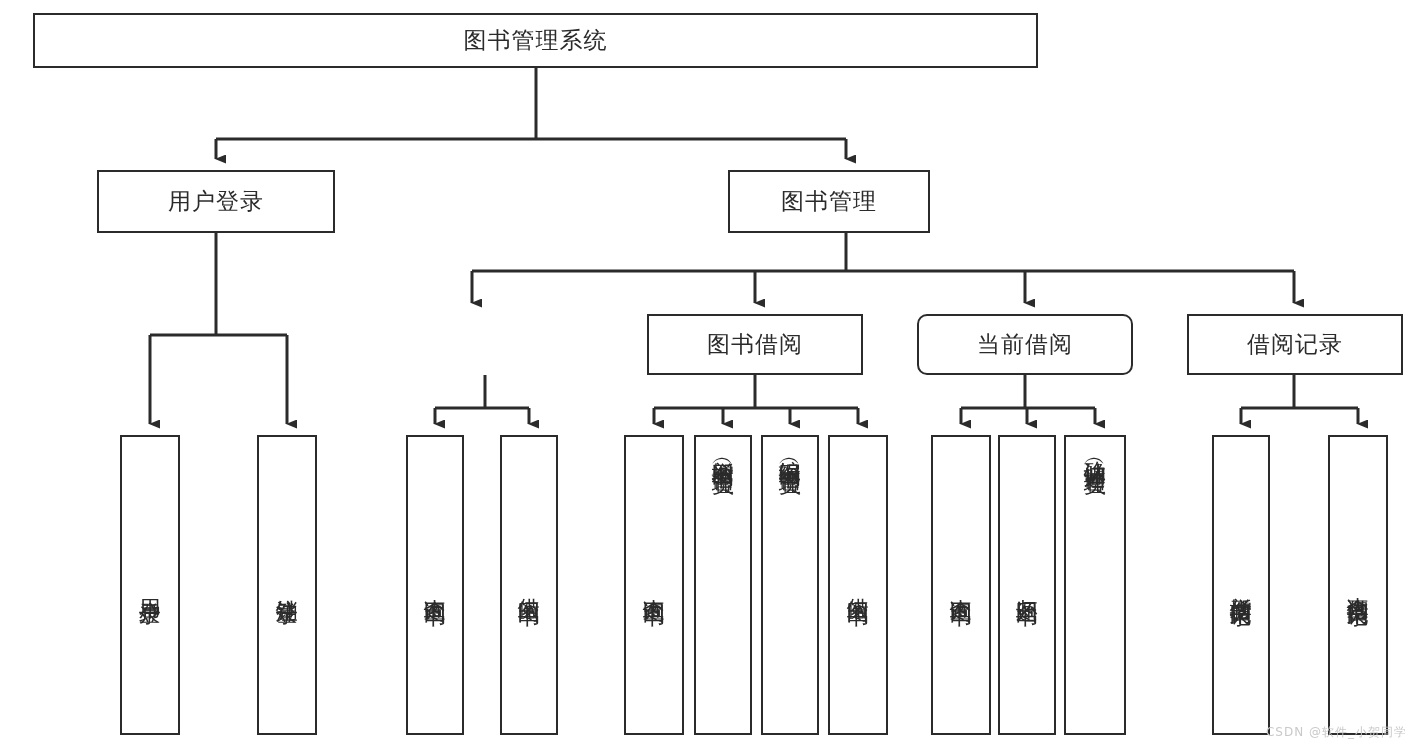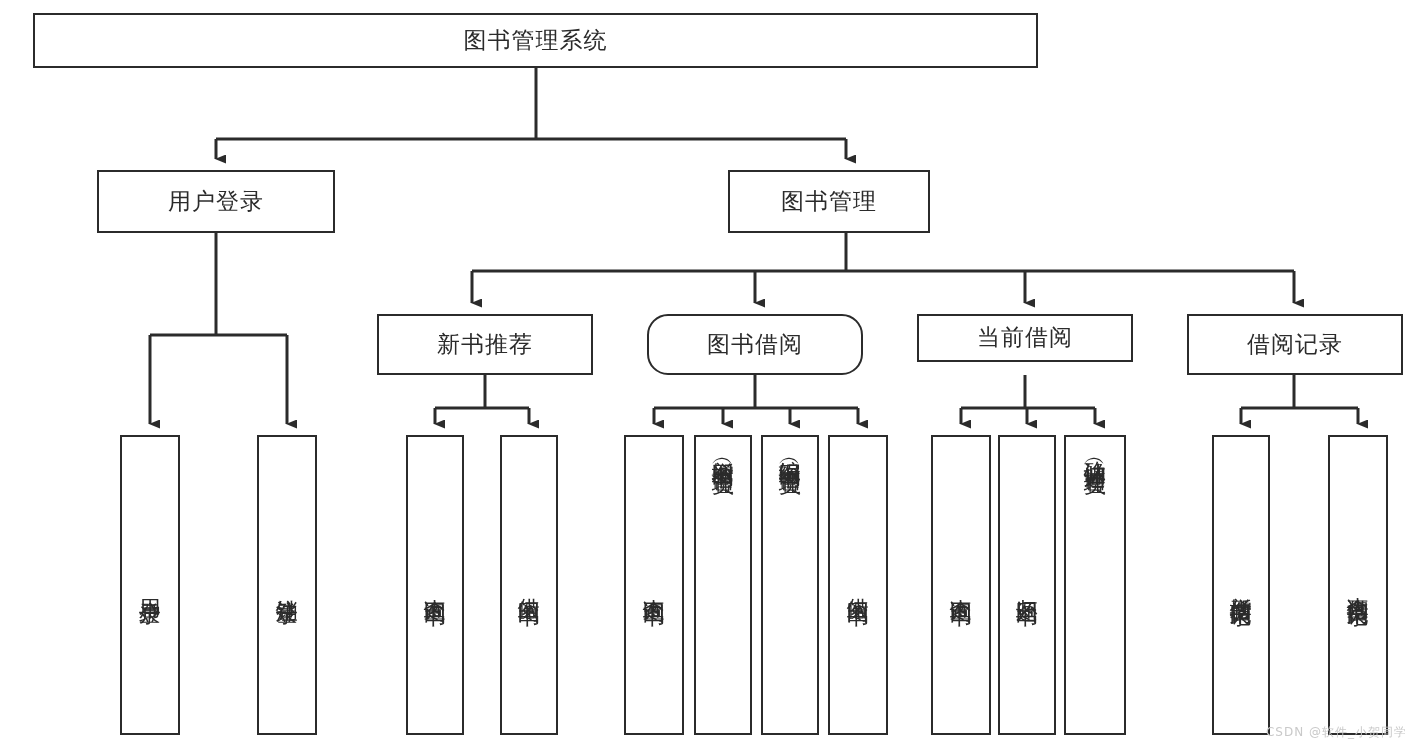--- a/index.html
+++ b/index.html
@@ -118,23 +118,22 @@
       <path d="M1225,408 L1225,424" marker-end="url(#arrow)"></path>
       <path d="M1342,408 L1342,424" marker-end="url(#arrow)"></path>
     </g>
   </svg>
 
   <div class="node horiz" id="root-node" style="left: 17px; top: 13px; width: 1005px; height: 55px;">图书管理系统</div>
 
   <div class="node horiz" style="left: 81px; top: 170px; width: 238px; height: 63px;">用户登录</div>
   <div class="node horiz" style="left: 712px; top: 170px; width: 202px; height: 63px;">图书管理</div>
 
-  <div class="node horiz" style="left: 361px; top: 314px; width: 216px; height: 61px;">新书推荐</div>
-  <div class="node horiz" style="left: 631px; top: 314px; width: 216px; height: 61px; border-radius: 21px;">图书借阅</div>
-  <div class="node horiz" style="left: 901px; top: 314px; width: 216px; height: 48px;">当前借阅</div>
+  <div class="node horiz" style="left: 631px; top: 314px; width: 216px; height: 61px;">图书借阅</div>
+  <div class="node horiz" style="left: 901px; top: 314px; width: 216px; height: 61px; border-radius: 10px;">当前借阅</div>
   <div class="node horiz" style="left: 1171px; top: 314px; width: 216px; height: 61px;">借阅记录</div>
 
   <div class="node vert" style="left: 104px; top: 435px; width: 60px; height: 300px;">用户登录</div>
   <div class="node vert" style="left: 241px; top: 435px; width: 60px; height: 300px;">注销登录</div>
   <div class="node vert" style="left: 390px; top: 435px; width: 58px; height: 300px;">查询图书</div>
   <div class="node vert" style="left: 484px; top: 435px; width: 58px; height: 300px;">借阅图书</div>
   <div class="node vert" style="left: 608px; top: 435px; width: 60px; height: 300px;">查询图书</div>
   <div class="node vert toptext" style="left: 678px; top: 435px; width: 58px; height: 300px;">新增图书（管理员）</div>
   <div class="node vert toptext" style="left: 745px; top: 435px; width: 58px; height: 300px;">编辑图书（管理员）</div>
   <div class="node vert" style="left: 812px; top: 435px; width: 60px; height: 300px;">借阅图书</div>

